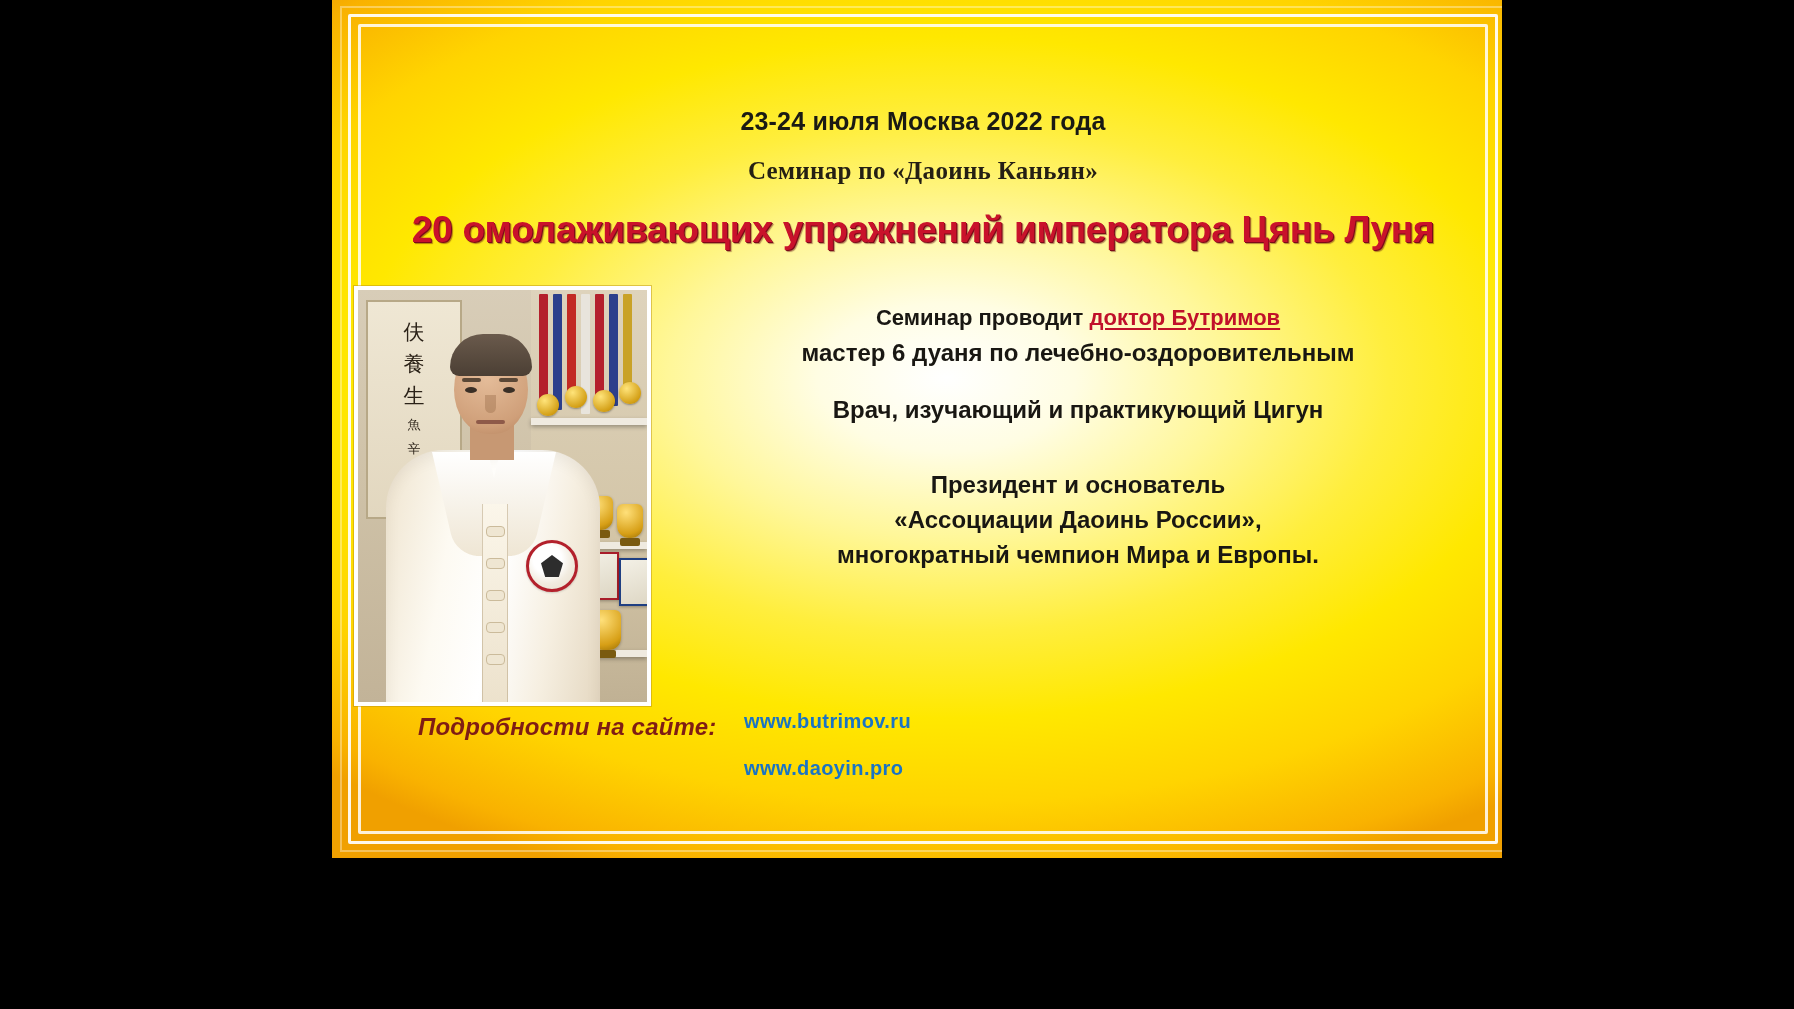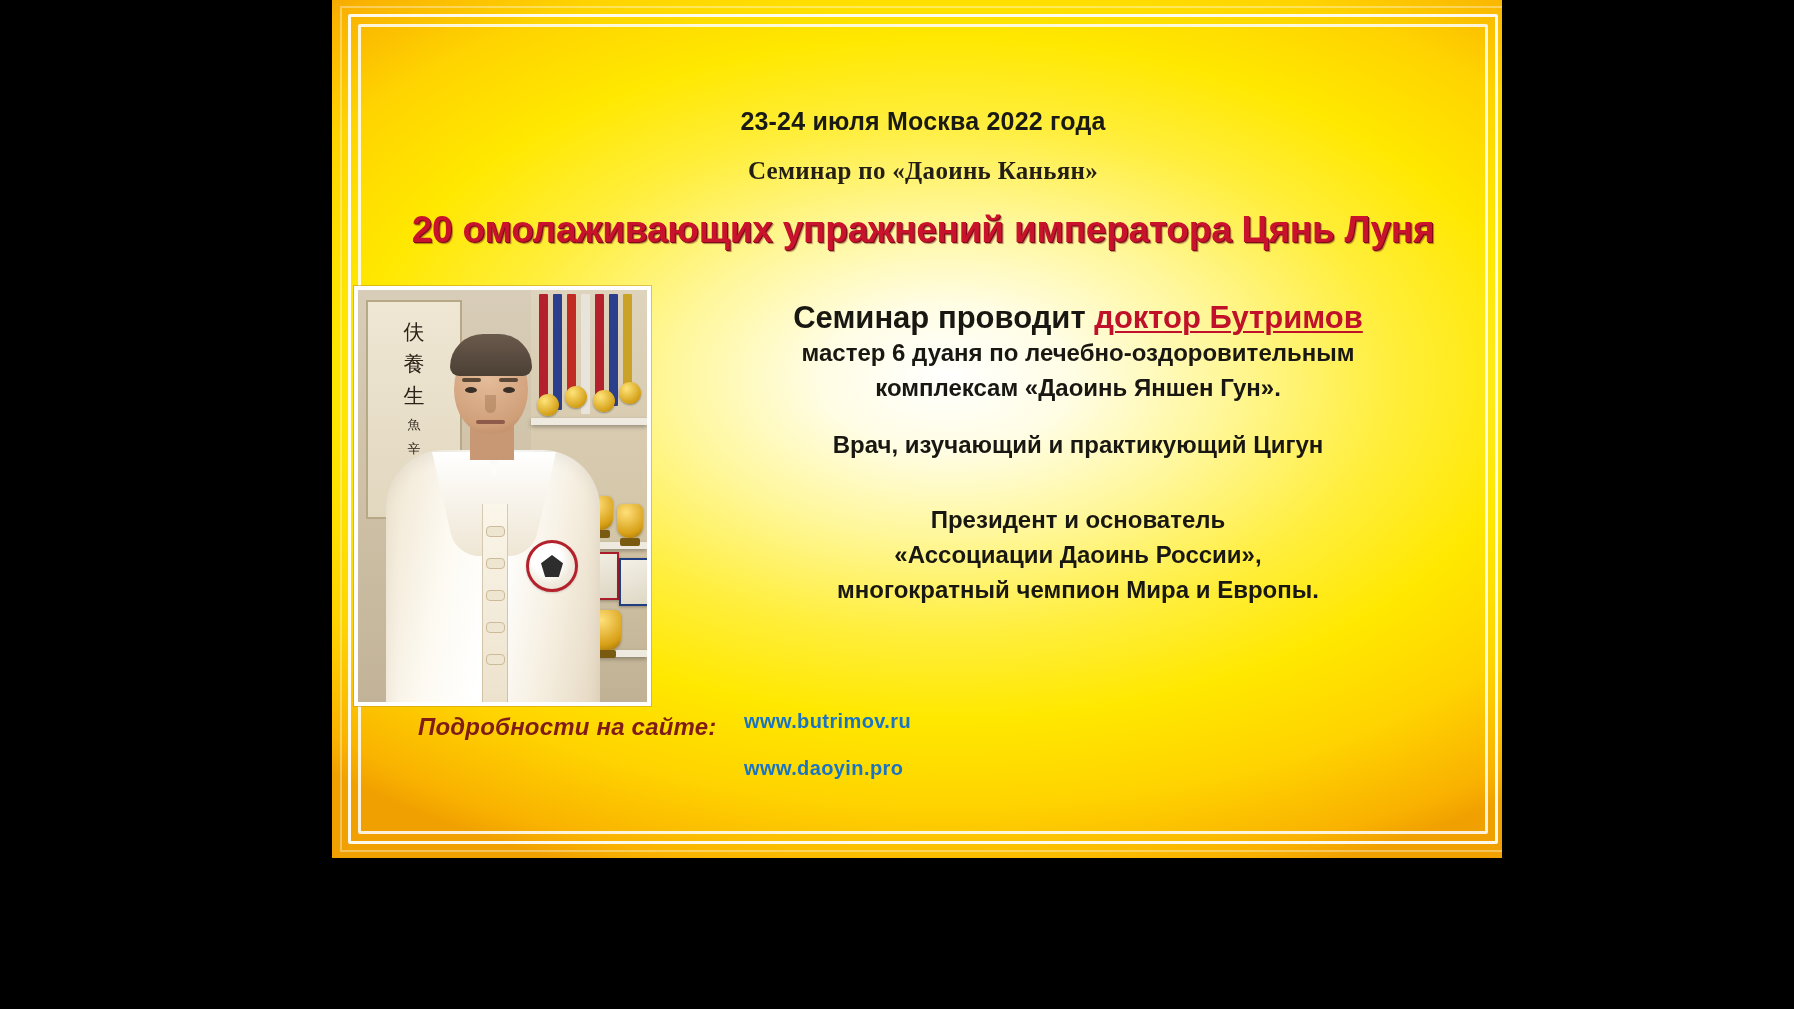--- a/index.html
+++ b/index.html
@@ -329,21 +329,21 @@
     font-family: "Liberation Sans", sans-serif;
     font-weight: bold;
     color: #191712;
   }
   .para { margin: 0 0 0 0; }
   .line {
     font-size: 24px;
     line-height: 35px;
     white-space: nowrap;
   }
-  .line.l1 { font-size: 31px; }
+  .line.l1 { font-size: 22px; }
   .accent {
     color: #c0102a;
     text-decoration: underline;
     text-underline-offset: 3px;
     text-decoration-thickness: 2px;
   }
   .gap-a { height: 22px; }
   .gap-b { height: 40px; }
 
   
@@ -456,21 +456,20 @@
             </div>
           </div>
         </div>
       </div>
 
       <div class="bodytext">
 
         <div class="para">
           <div class="line l1"><span>Семинар проводит </span><span class="accent">доктор Бутримов</span></div>
           <div class="line">мастер 6 дуаня по лечебно-оздоровительным</div>
-          <div class="line">комплексам «Даоинь Яншен Гун».</div>
         </div>
 
         <div class="gap-a"></div>
 
         <div class="para">
           <div class="line">Врач, изучающий и практикующий Цигун</div>
         </div>
 
         <div class="gap-b"></div>
 

